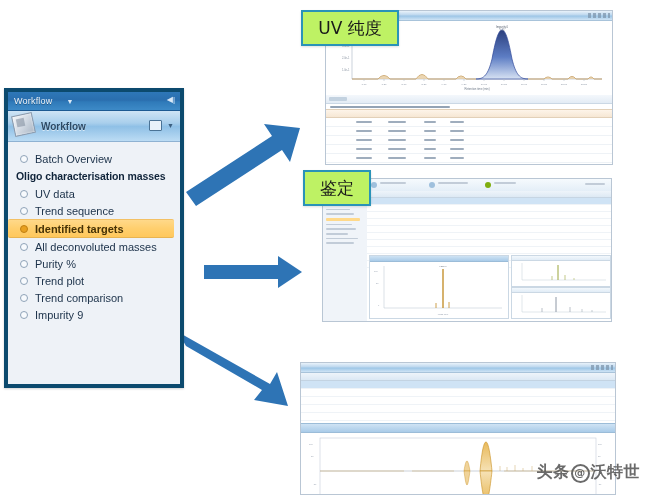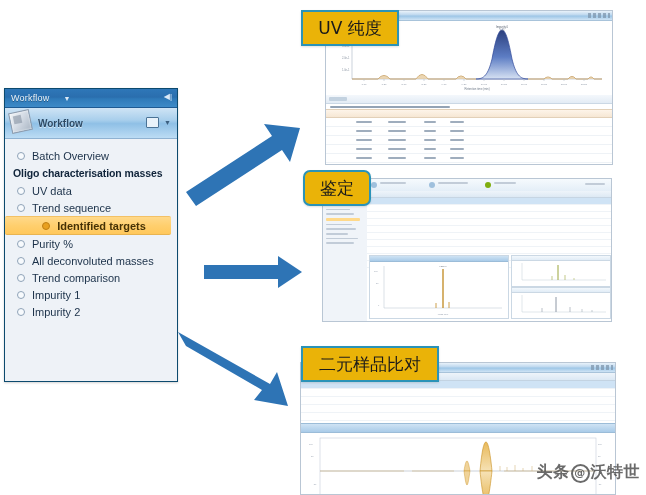--- a/index.html
+++ b/index.html
@@ -8,21 +8,21 @@
     background:#ffffff;
     font-family:"Liberation Sans","DejaVu Sans",sans-serif;
     position:relative;overflow:hidden;
   }
   .stage{position:absolute;left:0;top:0;width:646px;height:495px;}
 
   
   .wf-panel{
     position:absolute;left:4px;top:88px;width:172px;height:292px;
     background:#eef2f7;
-    border:1px solid #0c4a6e;
+    border:4px solid #0c4a6e;
     box-shadow:0 1px 2px rgba(0,0,0,.18);
   }
   .wf-titlebar{
     position:relative;height:18px;
     background:linear-gradient(to bottom,#2e77b8 0%,#2a6eae 45%,#2f7ab9 55%,#3d8ac7 100%);
     border-bottom:1px solid #1e5a92;
     display:flex;align-items:center;
   }
   .wf-titlebar .tb-label{
     color:#eaf3fb;font-size:9px;padding-left:6px;letter-spacing:.2px;
@@ -69,38 +69,38 @@
   .wf-item{
     display:flex;align-items:center;height:17px;padding-left:12px;font-size:11px;color:#1b3149;
   }
   .wf-item .bullet{
     width:6px;height:6px;border-radius:50%;border:1px solid #8fa3b8;background:#f7fafd;
     margin-right:7px;flex:none;
   }
   .wf-item.selected{
     background:linear-gradient(to bottom,#ffd98a 0%,#ffcf6e 50%,#ffc85c 100%);
     border-top:1px solid #f3c165;border-bottom:1px solid #e8b451;
-    font-weight:600;color:#463206;margin-right:6px;border-radius:2px;justify-content:center;
+    font-weight:600;color:#463206;margin-right:6px;border-radius:2px;
   }
   .wf-item.selected .bullet{background:#e8a020;border-color:#c07f13;}
 
   
   .arrow{position:absolute;}
   .arrow svg{display:block;overflow:visible;}
 
   
   .callout{
-    position:absolute;background:#eab308;border:2px solid #2a93b8;
+    position:absolute;background:#bef264;border:2px solid #2a93b8;
     display:flex;align-items:center;justify-content:center;
     font-family:"DejaVu Sans","Liberation Sans",sans-serif;
     color:#1a1a1a;z-index:40;
     box-shadow:0 1px 2px rgba(0,0,0,.12);
   }
   #callout-uv{left:301px;top:10px;width:94px;height:32px;font-size:17px;}
-  #callout-id{left:303px;top:170px;width:64px;height:32px;font-size:17px;border-radius:7px;}
+  #callout-id{left:303px;top:170px;width:64px;height:32px;font-size:17px;}
   #callout-bin{left:301px;top:346px;width:134px;height:32px;font-size:17px;}
 
   
   .shot{
     position:absolute;background:#ffffff;border:1px solid #b9c6d4;overflow:hidden;
   }
   .shot-tb{
     height:9px;
     background:linear-gradient(to bottom,#e9f2fa 0%,#bcd7ee 45%,#9cc5e6 55%,#cfe4f5 100%);
     border-bottom:1px solid #a8c3da;position:relative;
@@ -494,23 +494,20 @@
     </div>
 
   </div>
 
   <div class="callout" id="callout-uv">
     <span>UV 纯度</span>
   </div>
   <div class="callout" id="callout-id">
     <span>鉴定</span>
   </div>
-  <div class="callout" id="callout-bin">
-    <span>二元样品比对</span>
-  </div>
 
   <div class="wf-panel">
     <div class="wf-titlebar">
       <span class="tb-label">Workflow</span>
       <span class="tb-caret">▼</span>
       <span class="tb-collapse">◀|</span>
     </div>
 
     <div class="wf-subbar">
       <span class="wf-icon"></span>
@@ -536,37 +533,37 @@
       <div class="wf-item">
         <span class="bullet"></span>
         <span>Trend sequence</span>
       </div>
       <div class="wf-item selected">
         <span class="bullet"></span>
         <span>Identified targets</span>
       </div>
       <div class="wf-item">
         <span class="bullet"></span>
+        <span>All deconvoluted masses</span>
+      </div>
+      <div class="wf-item">
+        <span class="bullet"></span>
         <span>Purity %</span>
       </div>
       <div class="wf-item">
         <span class="bullet"></span>
-        <span>All deconvoluted masses</span>
+        <span>Trend plot</span>
       </div>
       <div class="wf-item">
         <span class="bullet"></span>
         <span>Trend comparison</span>
       </div>
       <div class="wf-item">
         <span class="bullet"></span>
-        <span>Impurity 1</span>
-      </div>
-      <div class="wf-item">
-        <span class="bullet"></span>
-        <span>Impurity 2</span>
+        <span>Impurity 9</span>
       </div>
     </div>
   </div>
 
   <div class="watermark">
     <span>头条</span><span class="wm-at">@</span><span>沃特世</span>
   </div>
 
 </div>
 

